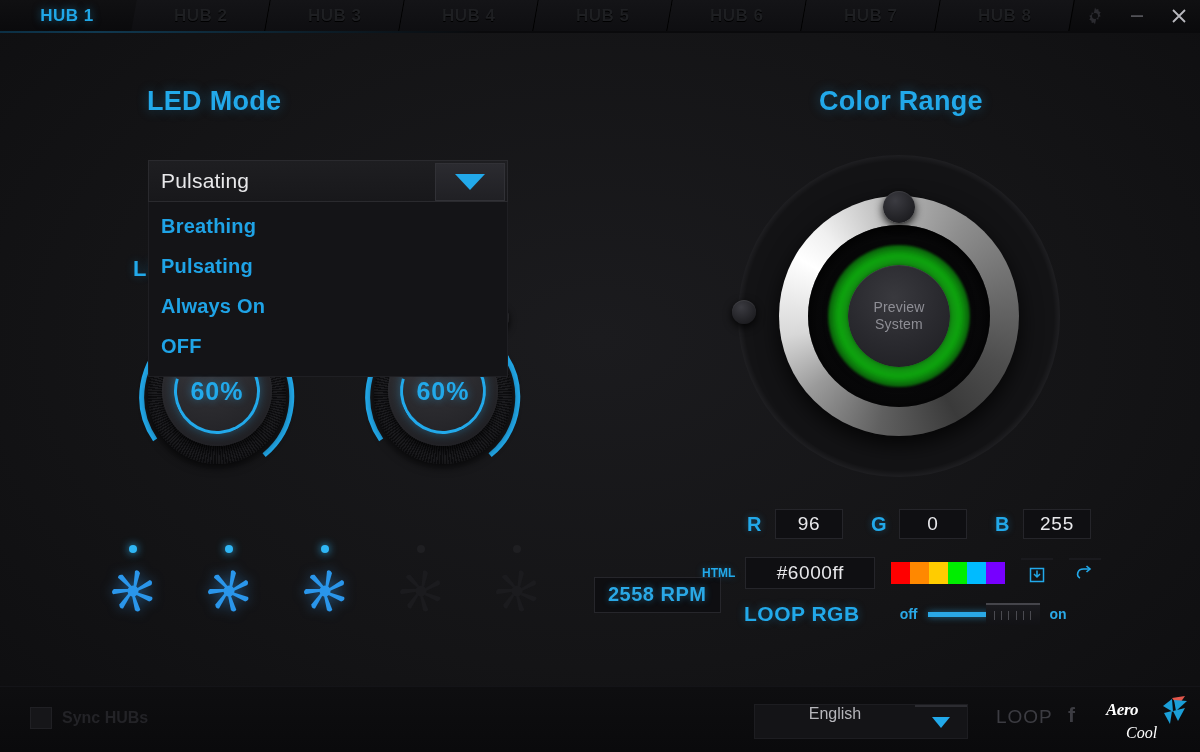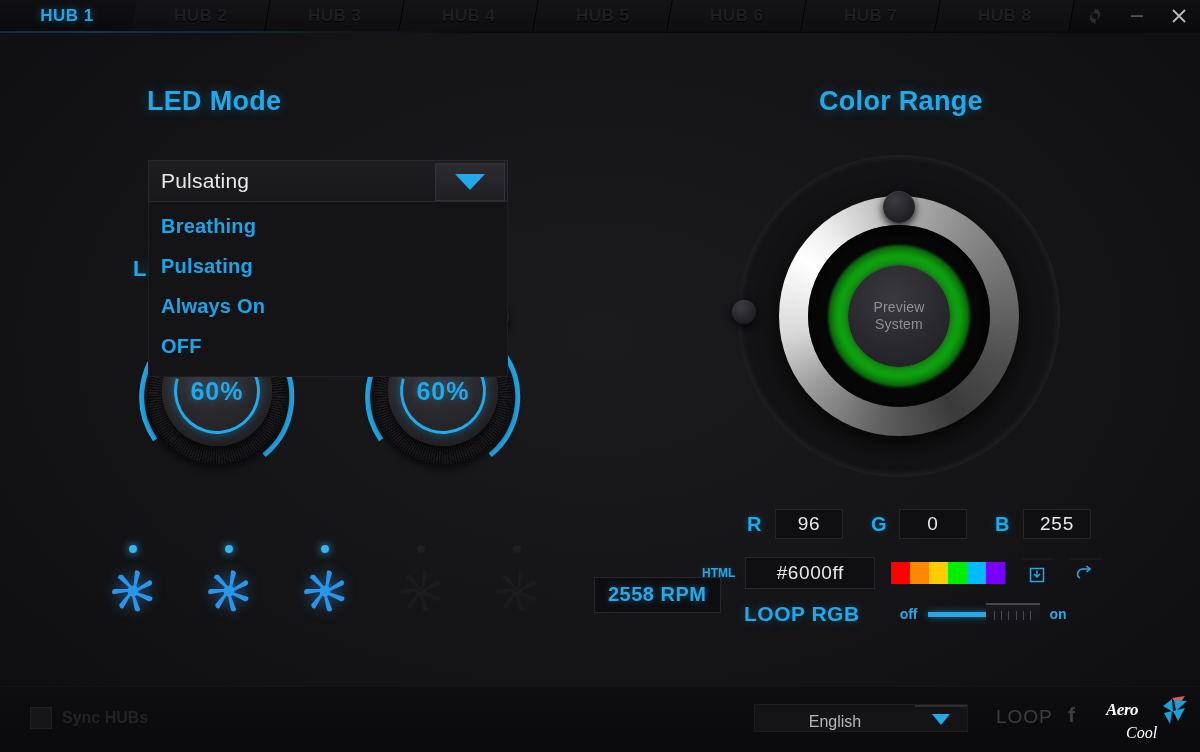--- a/index.html
+++ b/index.html
@@ -261,23 +261,23 @@
   
   .bottombar {
     position: absolute; left: 0; bottom: 0; width: 1200px; height: 66px;
     background: linear-gradient(180deg, #0e0e10 0%, #0a0a0c 100%);
     border-top: 1px solid #141418;
   }
   .sync-wrap { position: absolute; left: 30px; top: 20px; display: flex; align-items: center; gap: 10px; cursor: pointer; }
   .sync-box { width: 22px; height: 22px; background: #161619; border: 1px solid #202024; }
   .sync-lbl { font-size: 16px; font-weight: bold; color: #232327; }
   .lang-combo {
-    position: absolute; left: 754px; top: 704px; width: 214px; height: 28px;
+    position: absolute; left: 754px; top: 704px; width: 214px; height: 35px;
     background: #141417; border: 1px solid #1d1d21;
-    display: flex; align-items: flex-end; cursor: pointer;
+    display: flex; align-items: flex-start; cursor: pointer;
   }
   .lang-val { flex: 1; text-align: center; font-size: 16px; color: #b6b6bb; }
   .lang-caret {
     width: 52px; display: flex; align-items: center; justify-content: center;
     border-top: 2px solid #2c2c31; height: 100%;
   }
   .caret-sm {
     width: 0; height: 0; border-left: 9px solid transparent; border-right: 9px solid transparent;
     border-top: 11px solid #22a9ea;
   }

